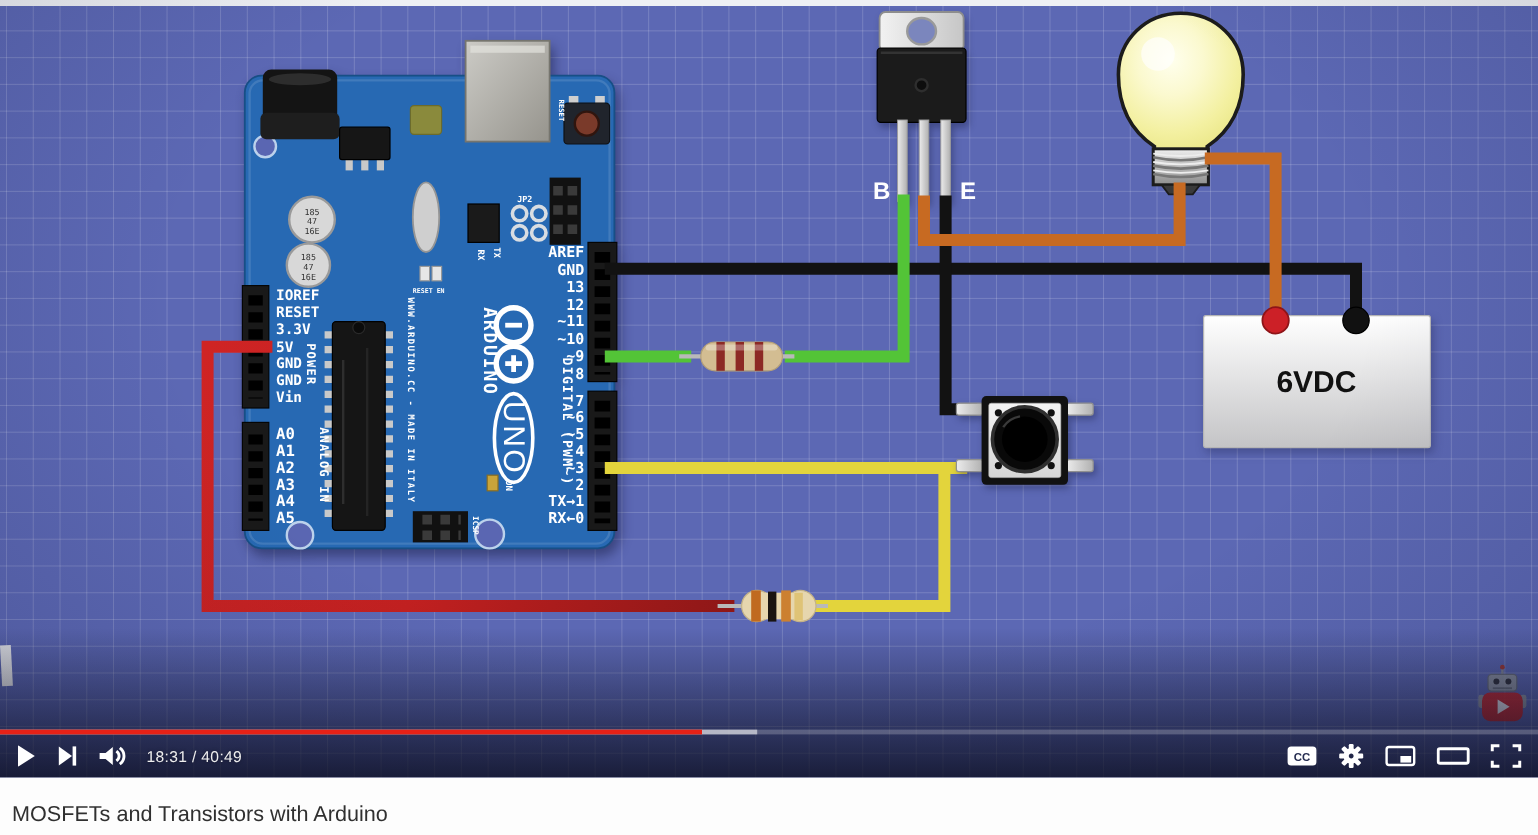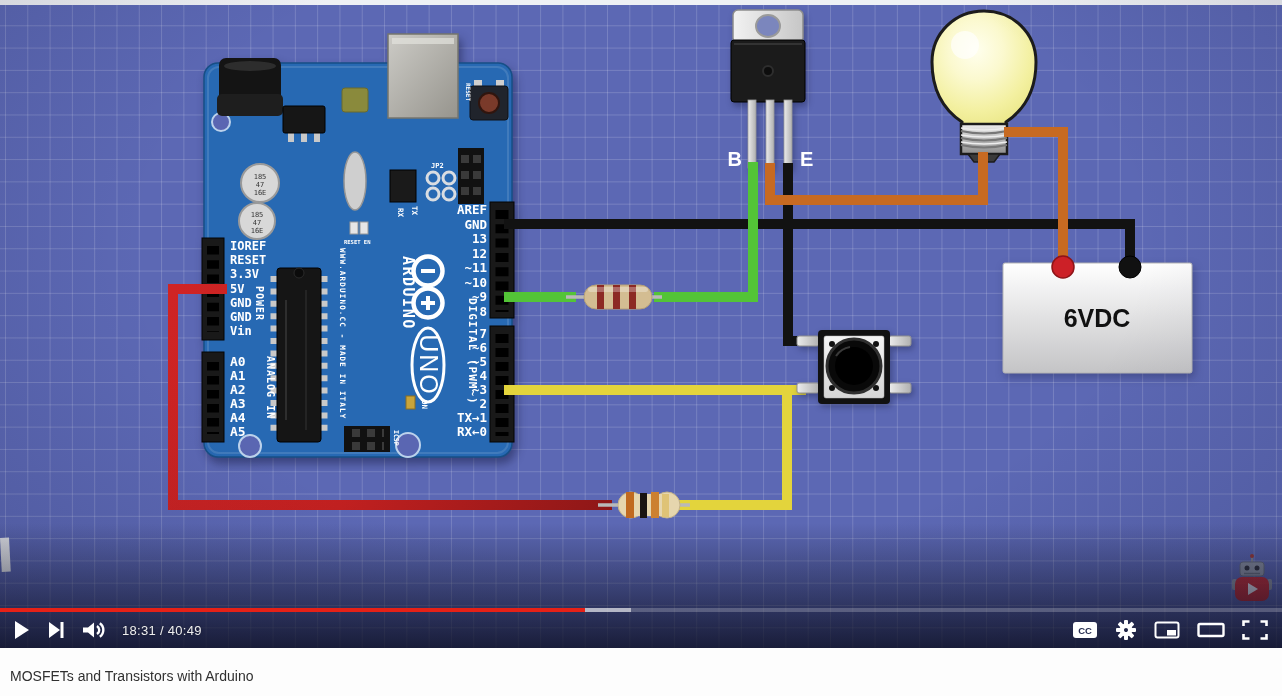--- a/index.html
+++ b/index.html
@@ -28,21 +28,21 @@
   
   .controls{position:absolute;left:0;right:0;bottom:0;height:36px;display:flex;align-items:center;padding:0 14px;}
   .ctl{display:flex;align-items:center;justify-content:center;height:36px;cursor:pointer;text-decoration:underline;}
   .ctl + .ctl{margin-left:18px;}
   .time{color:#eee;font-size:13px;margin-left:16px;letter-spacing:.3px;text-shadow:0 0 3px rgba(0,0,0,.4);}
   .right-cluster{margin-left:auto;display:flex;align-items:center;}
   .right-cluster .ctl + .ctl{margin-left:17px;}
 
   
   .meta{position:absolute;left:0;top:648px;width:100%;height:48px;background:#fdfdfd;}
-  .title{position:absolute;left:10px;top:20px;font-size:14px;color:#303030;}
+  .title{position:absolute;left:10px;top:20px;font-size:18px;color:#303030;}
 
   svg text{user-select:none;}
   .silk{font-family:"DejaVu Sans Mono",monospace;font-weight:bold;fill:#ffffff;}
 </style>
 </head>
 <body>
 
 <div class="screenshot">
 
   <div class="player">

